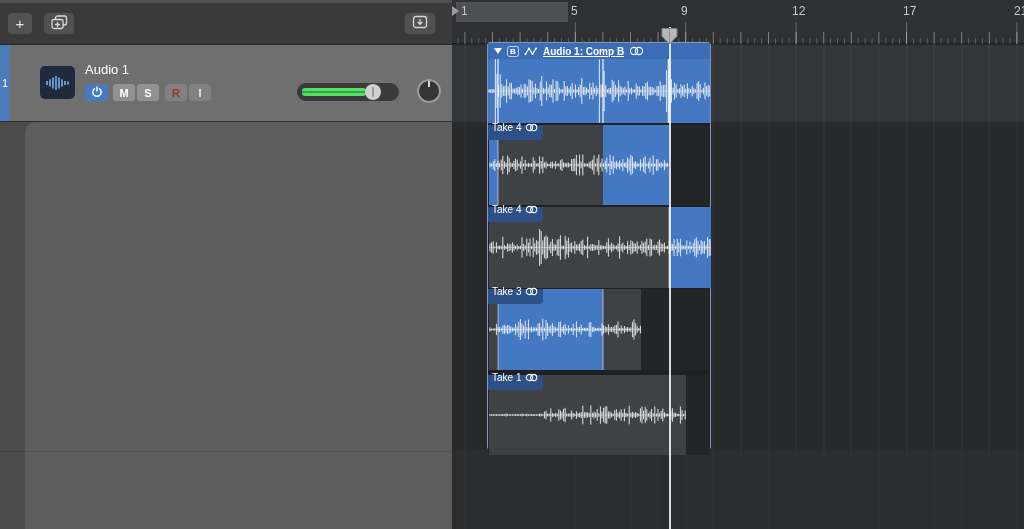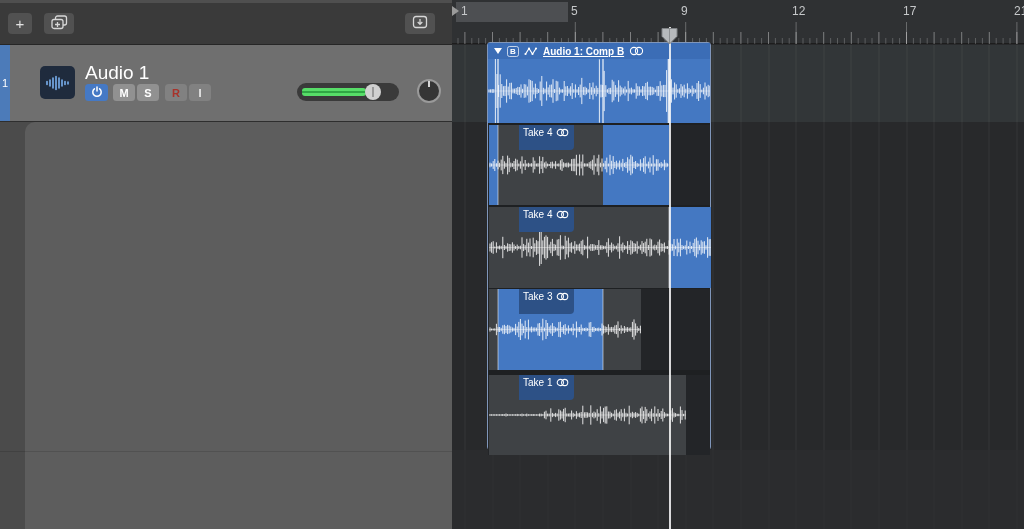--- a/index.html
+++ b/index.html
@@ -19,21 +19,21 @@
   #btn-add{left:8px;width:24px;}
   #btn-dup{left:44px;width:30px;}
   #btn-newtrk{left:405px;width:30px;}
 
   #track-row{left:0;top:45px;width:452px;height:77px;background:#6f6f6f;
              border-bottom:1px solid #2e2e2e;}
   #track-stripe{left:0;top:0;width:10px;height:76px;background:#4c7bb9;color:#fff;
                 font-size:11px;display:flex;align-items:center;justify-content:center;}
   #track-icon{left:40px;top:21px;width:35px;height:33px;background:#1f2b3d;border-radius:5px;
               display:flex;align-items:center;justify-content:center;}
-  #track-name{left:85px;top:17px;color:#ffffff;font-size:19px;}
+  #track-name{left:85px;top:17px;color:#ffffff;font-size:13px;}
   .chip{position:absolute;top:39px;height:17px;border:none;border-radius:3.5px;
         font-size:11px;font-weight:bold;display:flex;align-items:center;justify-content:center;
         padding:0;cursor:default;}
   #btn-power{left:85px;width:23px;background:#4579c5;}
   #btn-mute{left:113px;width:22px;background:#919191;color:#fff;}
   #btn-solo{left:137px;width:22px;background:#919191;color:#fff;}
   #btn-rec{left:165px;width:22px;background:#818181;color:#a8322a;}
   #btn-input{left:189px;width:22px;background:#818181;color:#ededed;}
 
   #vol-slider{left:297px;top:38px;width:102px;height:18px;background:#3a3a3a;border-radius:9px;}
@@ -75,23 +75,23 @@
   #folder-title{font-size:10px;font-weight:bold;color:#fff;white-space:nowrap;text-decoration:underline;}
   .disclosure{width:0;height:0;border-left:4px solid transparent;border-right:4px solid transparent;
               border-top:6px solid #fff;}
   .flat-badge{width:12px;height:11px;border:1px solid rgba(255,255,255,.7);border-radius:2.5px;
               font-size:8px;font-weight:bold;color:#fff;display:flex;align-items:center;justify-content:center;}
   #comp-row{left:0;top:16px;width:222px;height:64px;background:#4478c2;}
   .sep{position:absolute;top:0;width:2px;background:rgba(255,255,255,.55);}
   .lane{position:absolute;left:0;width:222px;height:80px;background:#232528;}
   .region-gray{position:absolute;top:0;height:100%;background:#3f4245;}
   .region-blue{position:absolute;top:0;height:100%;background:#4478c2;}
-  .take-badge{position:absolute;left:0;top:0;height:25px;background:#2d5186;color:#fff;
+  .take-badge{position:absolute;left:0;top:0;height:15px;background:#2d5186;color:#fff;
               font-size:10px;display:flex;align-items:center;gap:4px;padding:0 5px 10px 4px;
-              border-bottom-right-radius:4px;z-index:3;margin-left:31px;}
+              border-bottom-right-radius:4px;z-index:3;}
   .wave{position:absolute;left:0;z-index:2;pointer-events:none;}
 
   
   #playhead-line{left:669px;top:27px;width:1.5px;height:502px;background:rgba(250,250,250,.85);z-index:9;}
   #playhead-marker{left:661px;top:27px;z-index:9;}
 </style>
 </head>
 <body>
 
 <div id="app">

